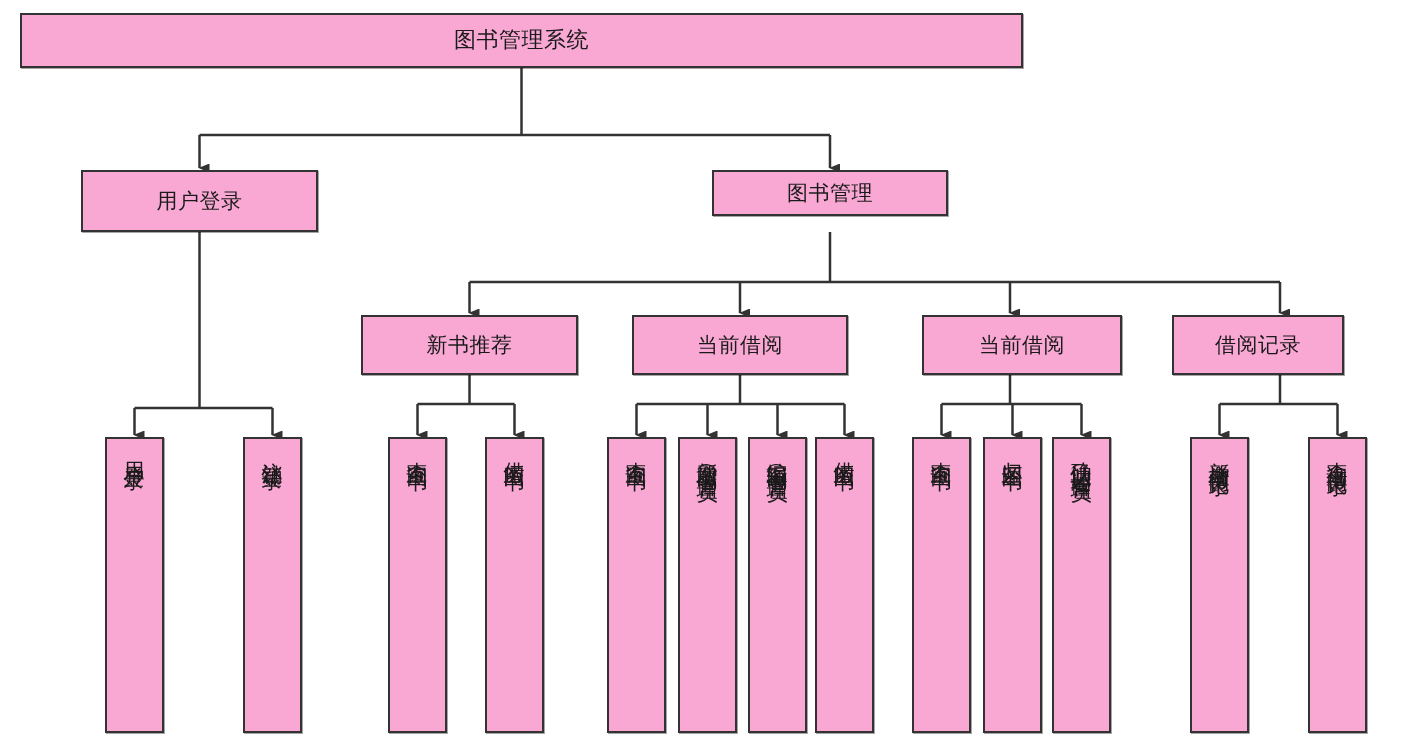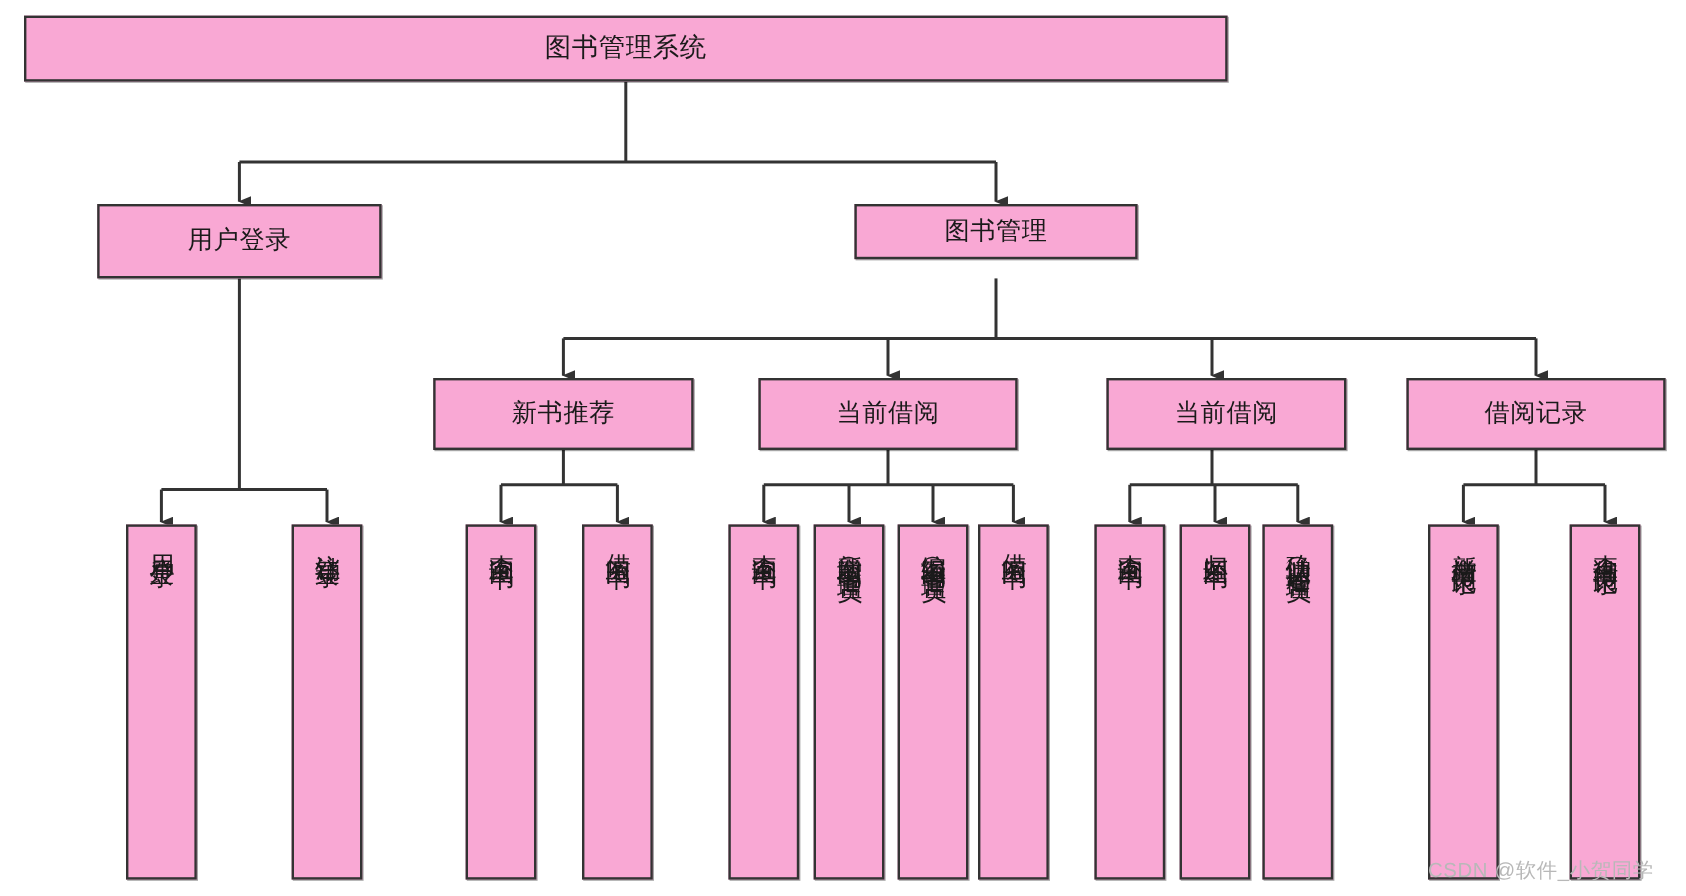--- a/index.html
+++ b/index.html
@@ -129,21 +129,21 @@
       </div>
       <div class="node horiz" style="left: 361px; top: 315px; width: 217px; height: 60px;">
         <span class="label">新书推荐</span>
       </div>
       <div class="node horiz" style="left: 632px; top: 315px; width: 216px; height: 60px;">
         <span class="label">当前借阅</span>
       </div>
       <div class="node horiz" style="left: 902px; top: 315px; width: 200px; height: 60px; margin-left: 20px;">
         <span class="label">当前借阅</span>
       </div>
-      <div class="node horiz" style="left: 1172px; top: 315px; width: 216px; height: 60px;">
+      <div class="node horiz" style="left: 1172px; top: 315px; width: 172px; height: 60px;">
         <span class="label">借阅记录</span>
       </div>
       <div class="node vert" style="left: 105px; top: 437px; width: 59px; height: 296px;">
         <span class="label">用户登录</span>
       </div>
       <div class="node vert" style="left: 243px; top: 437px; width: 59px; height: 296px;">
         <span class="label">注销登录</span>
       </div>
       <div class="node vert" style="left: 388px; top: 437px; width: 59px; height: 296px;">
         <span class="label">查询图书</span>
@@ -173,14 +173,13 @@
         <span class="label">确认归还（管理员）</span>
       </div>
       <div class="node vert" style="left: 1190px; top: 437px; width: 59px; height: 296px;">
         <span class="label">新增借阅记录</span>
       </div>
       <div class="node vert" style="left: 1308px; top: 437px; width: 59px; height: 296px;">
         <span class="label">查询借阅记录</span>
       </div>
     </div>
 
-  <div class="watermark">CSDN @软件_小贺同学</div>
 </div>
 
 </body></html>

